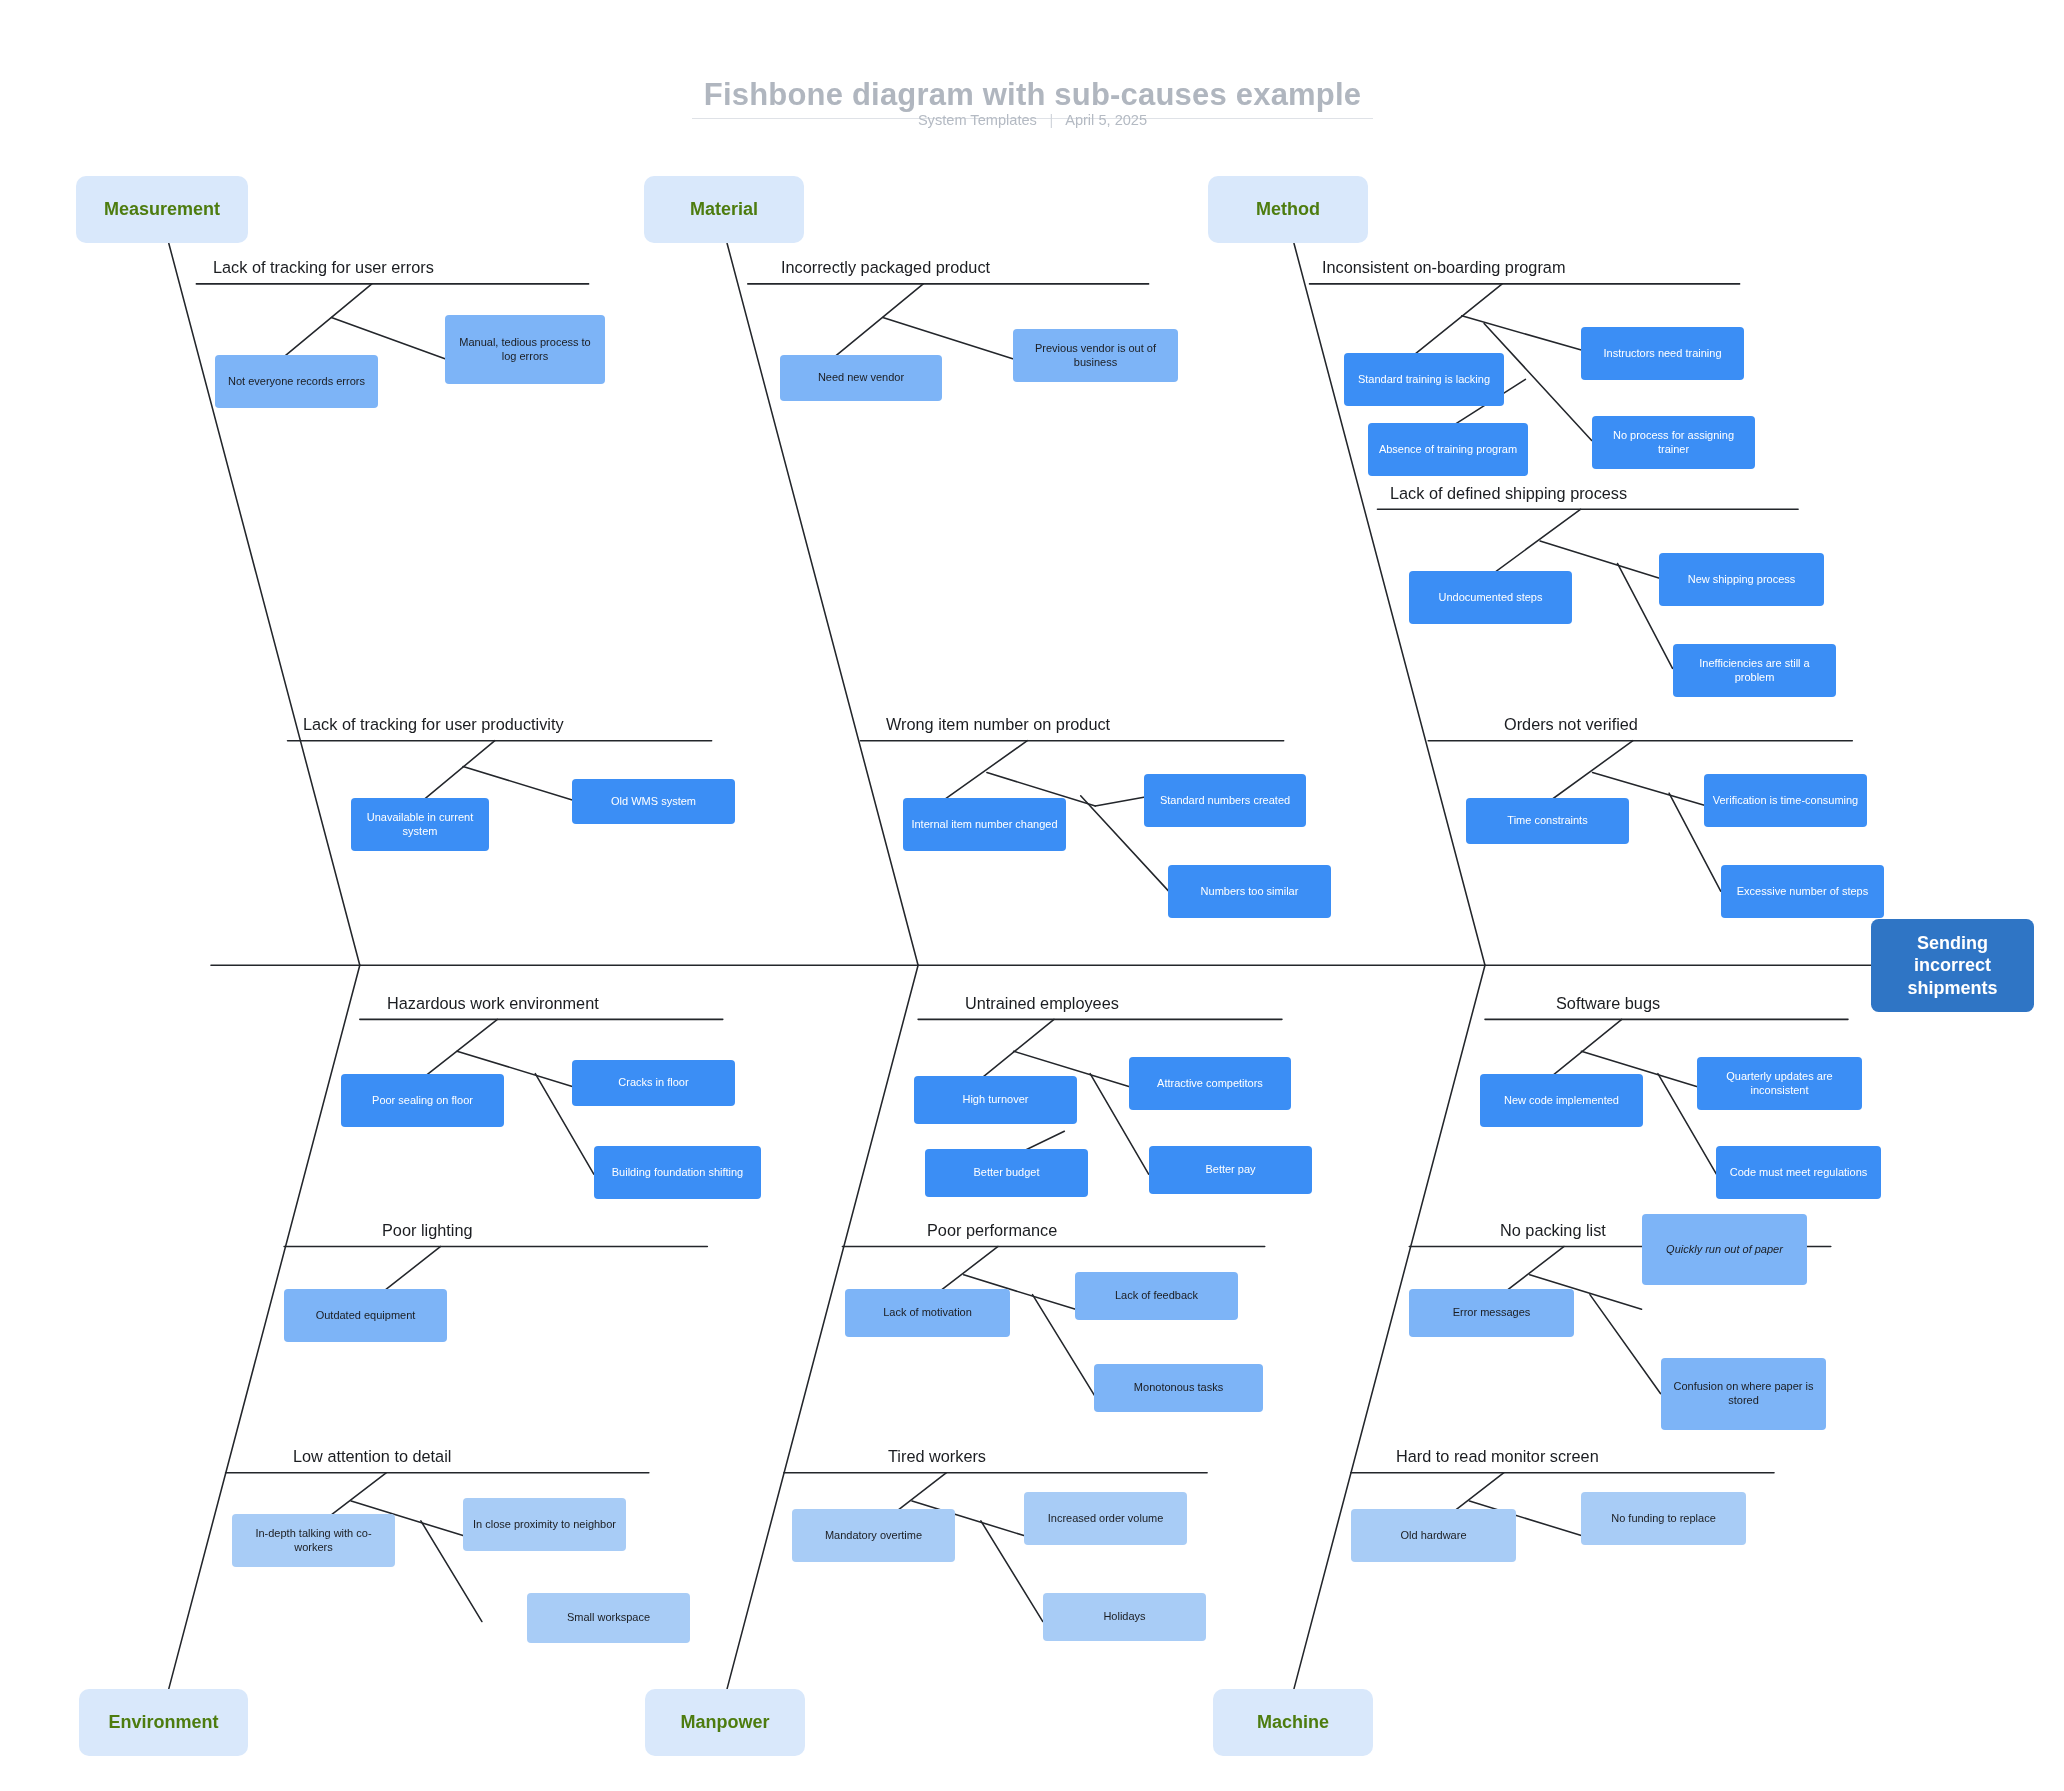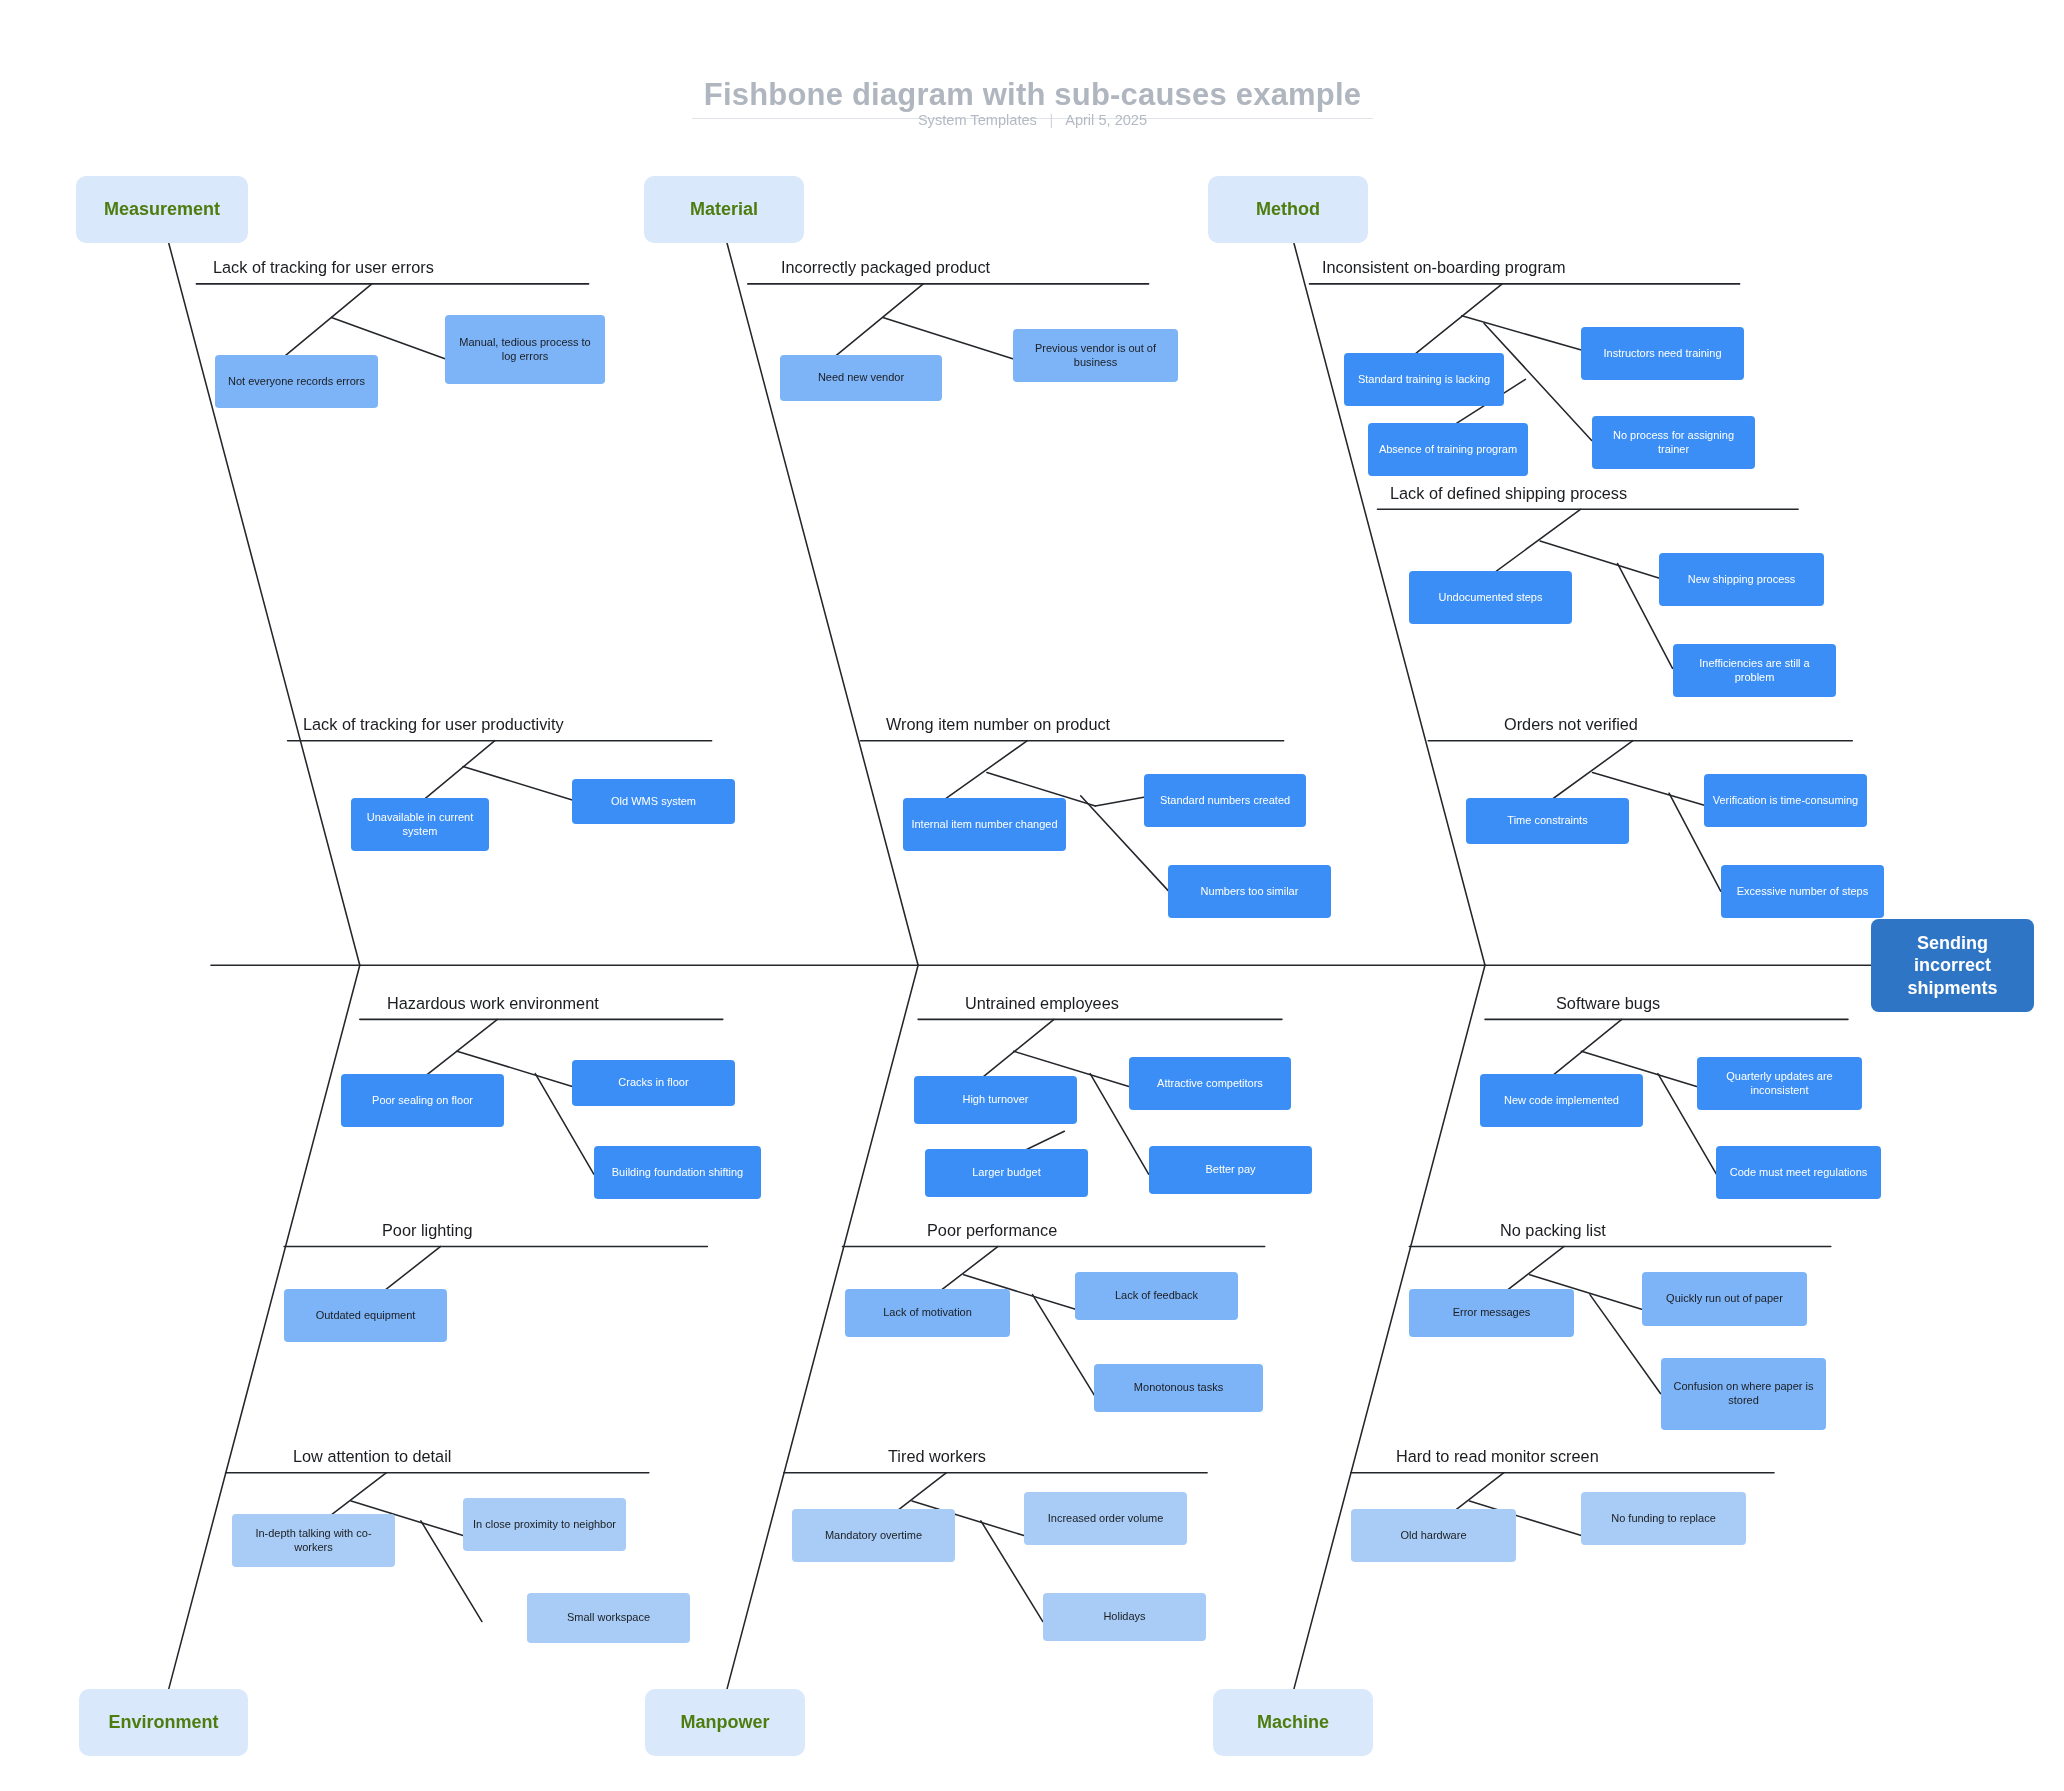--- a/index.html
+++ b/index.html
@@ -261,21 +261,21 @@
     <span>Small workspace</span>
     </div>
 
   <div class="sub tone-a" style="left:914px;top:1076px;width:163px;height:48px;">
     <span>High turnover</span>
     </div>
   <div class="sub tone-a" style="left:1129px;top:1057px;width:162px;height:53px;">
     <span>Attractive competitors</span>
     </div>
   <div class="sub tone-a" style="left:925px;top:1149px;width:163px;height:48px;">
-    <span>Larger budget</span>
+    <span>Better budget</span>
     </div>
   <div class="sub tone-a" style="left:1149px;top:1146px;width:163px;height:48px;">
     <span>Better pay</span>
     </div>
   <div class="sub tone-b" style="left:845px;top:1289px;width:165px;height:48px;">
     <span>Lack of motivation</span>
     </div>
   <div class="sub tone-b" style="left:1075px;top:1272px;width:163px;height:48px;">
     <span>Lack of feedback</span>
     </div>
@@ -297,21 +297,21 @@
     </div>
   <div class="sub tone-a" style="left:1697px;top:1057px;width:165px;height:53px;">
     <span>Quarterly updates are inconsistent</span>
     </div>
   <div class="sub tone-a" style="left:1716px;top:1146px;width:165px;height:53px;">
     <span>Code must meet regulations</span>
     </div>
   <div class="sub tone-b" style="left:1409px;top:1289px;width:165px;height:48px;">
     <span>Error messages</span>
     </div>
-  <div class="sub tone-b" style="left:1642px;top:1272px;width:165px;height:54px;">
+  <div class="sub tone-b" style="left:1642px;top:1214px;width:165px;height:71px;font-style:italic;">
     <span>Quickly run out of paper</span>
     </div>
   <div class="sub tone-b" style="left:1661px;top:1358px;width:165px;height:72px;">
     <span>Confusion on where paper is stored</span>
     </div>
   <div class="sub tone-c" style="left:1351px;top:1509px;width:165px;height:53px;">
     <span>Old hardware</span>
     </div>
   <div class="sub tone-c" style="left:1581px;top:1492px;width:165px;height:53px;">
     <span>No funding to replace</span>

